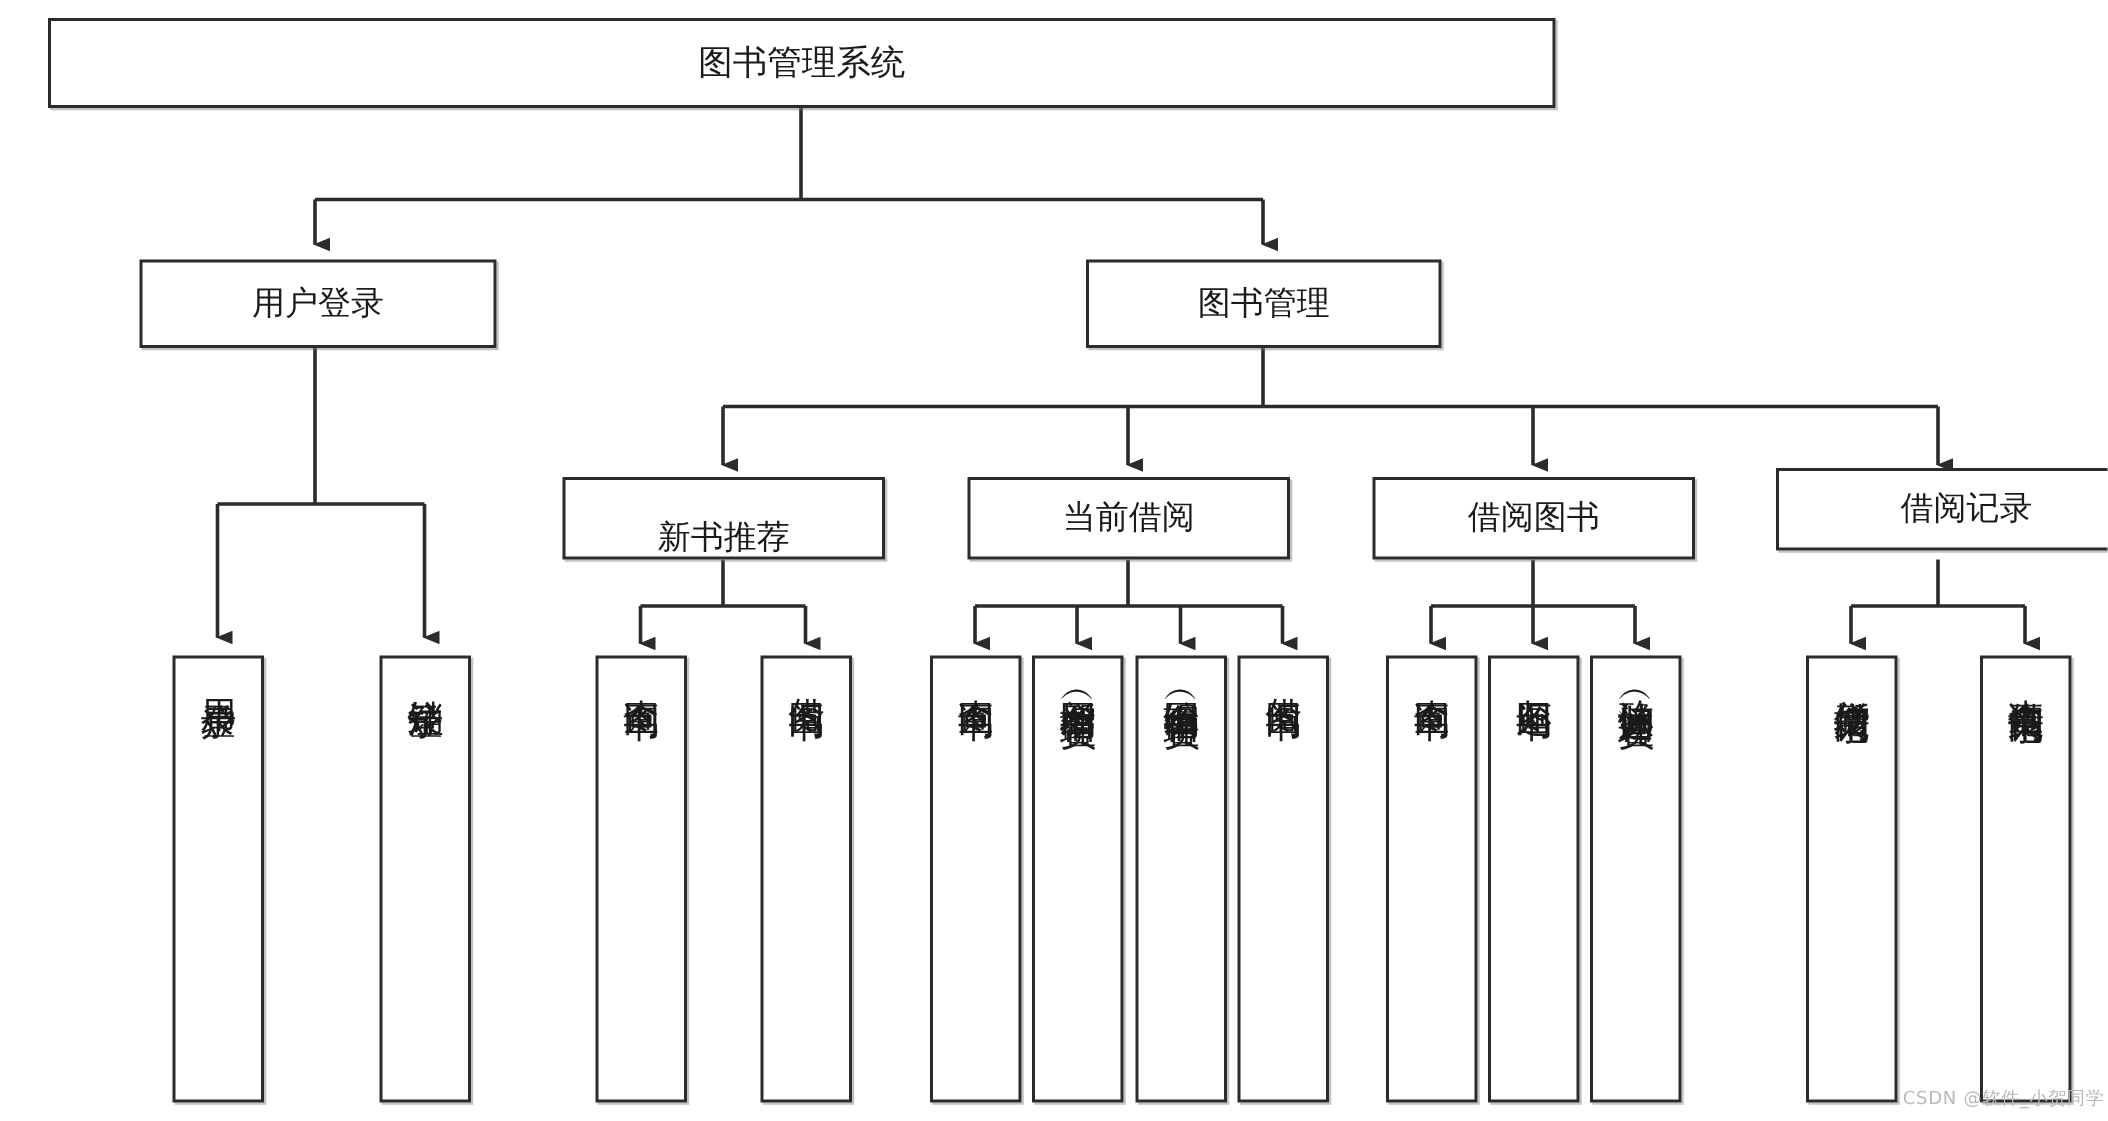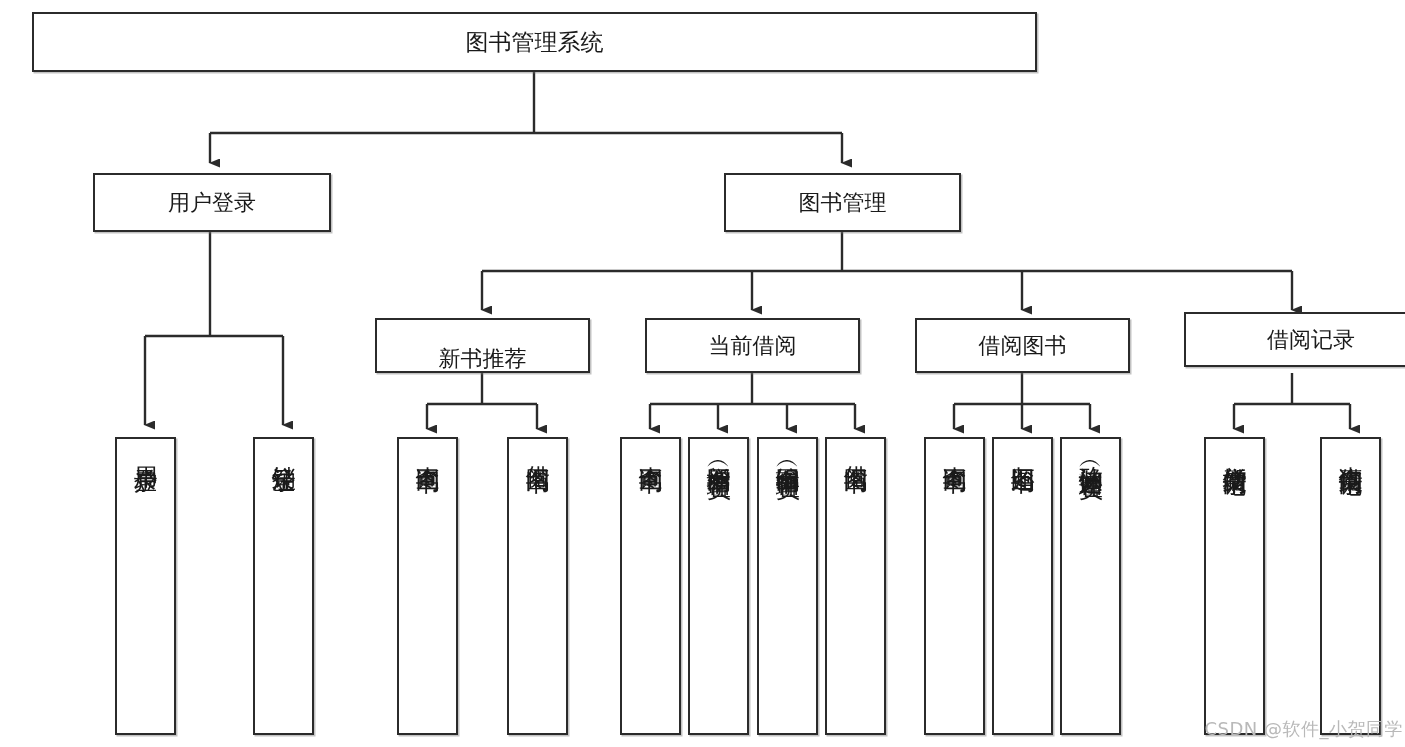--- a/index.html
+++ b/index.html
@@ -37,21 +37,21 @@
     writing-mode:vertical-rl;
     text-orientation:upright;
     font-size:24px;
     letter-spacing:1.5px;
     line-height:1.02;
     white-space:normal;
   }
   .watermark{
     position:absolute;
     right:14px;bottom:6px;
-    font-size:18px;
+    font-size:12px;
     color:#b9b9b9;
     letter-spacing:.5px;
     z-index:3;
     white-space:nowrap;
   }
 </style>
 </head>
 <body>
 
 <div id="diagram">

